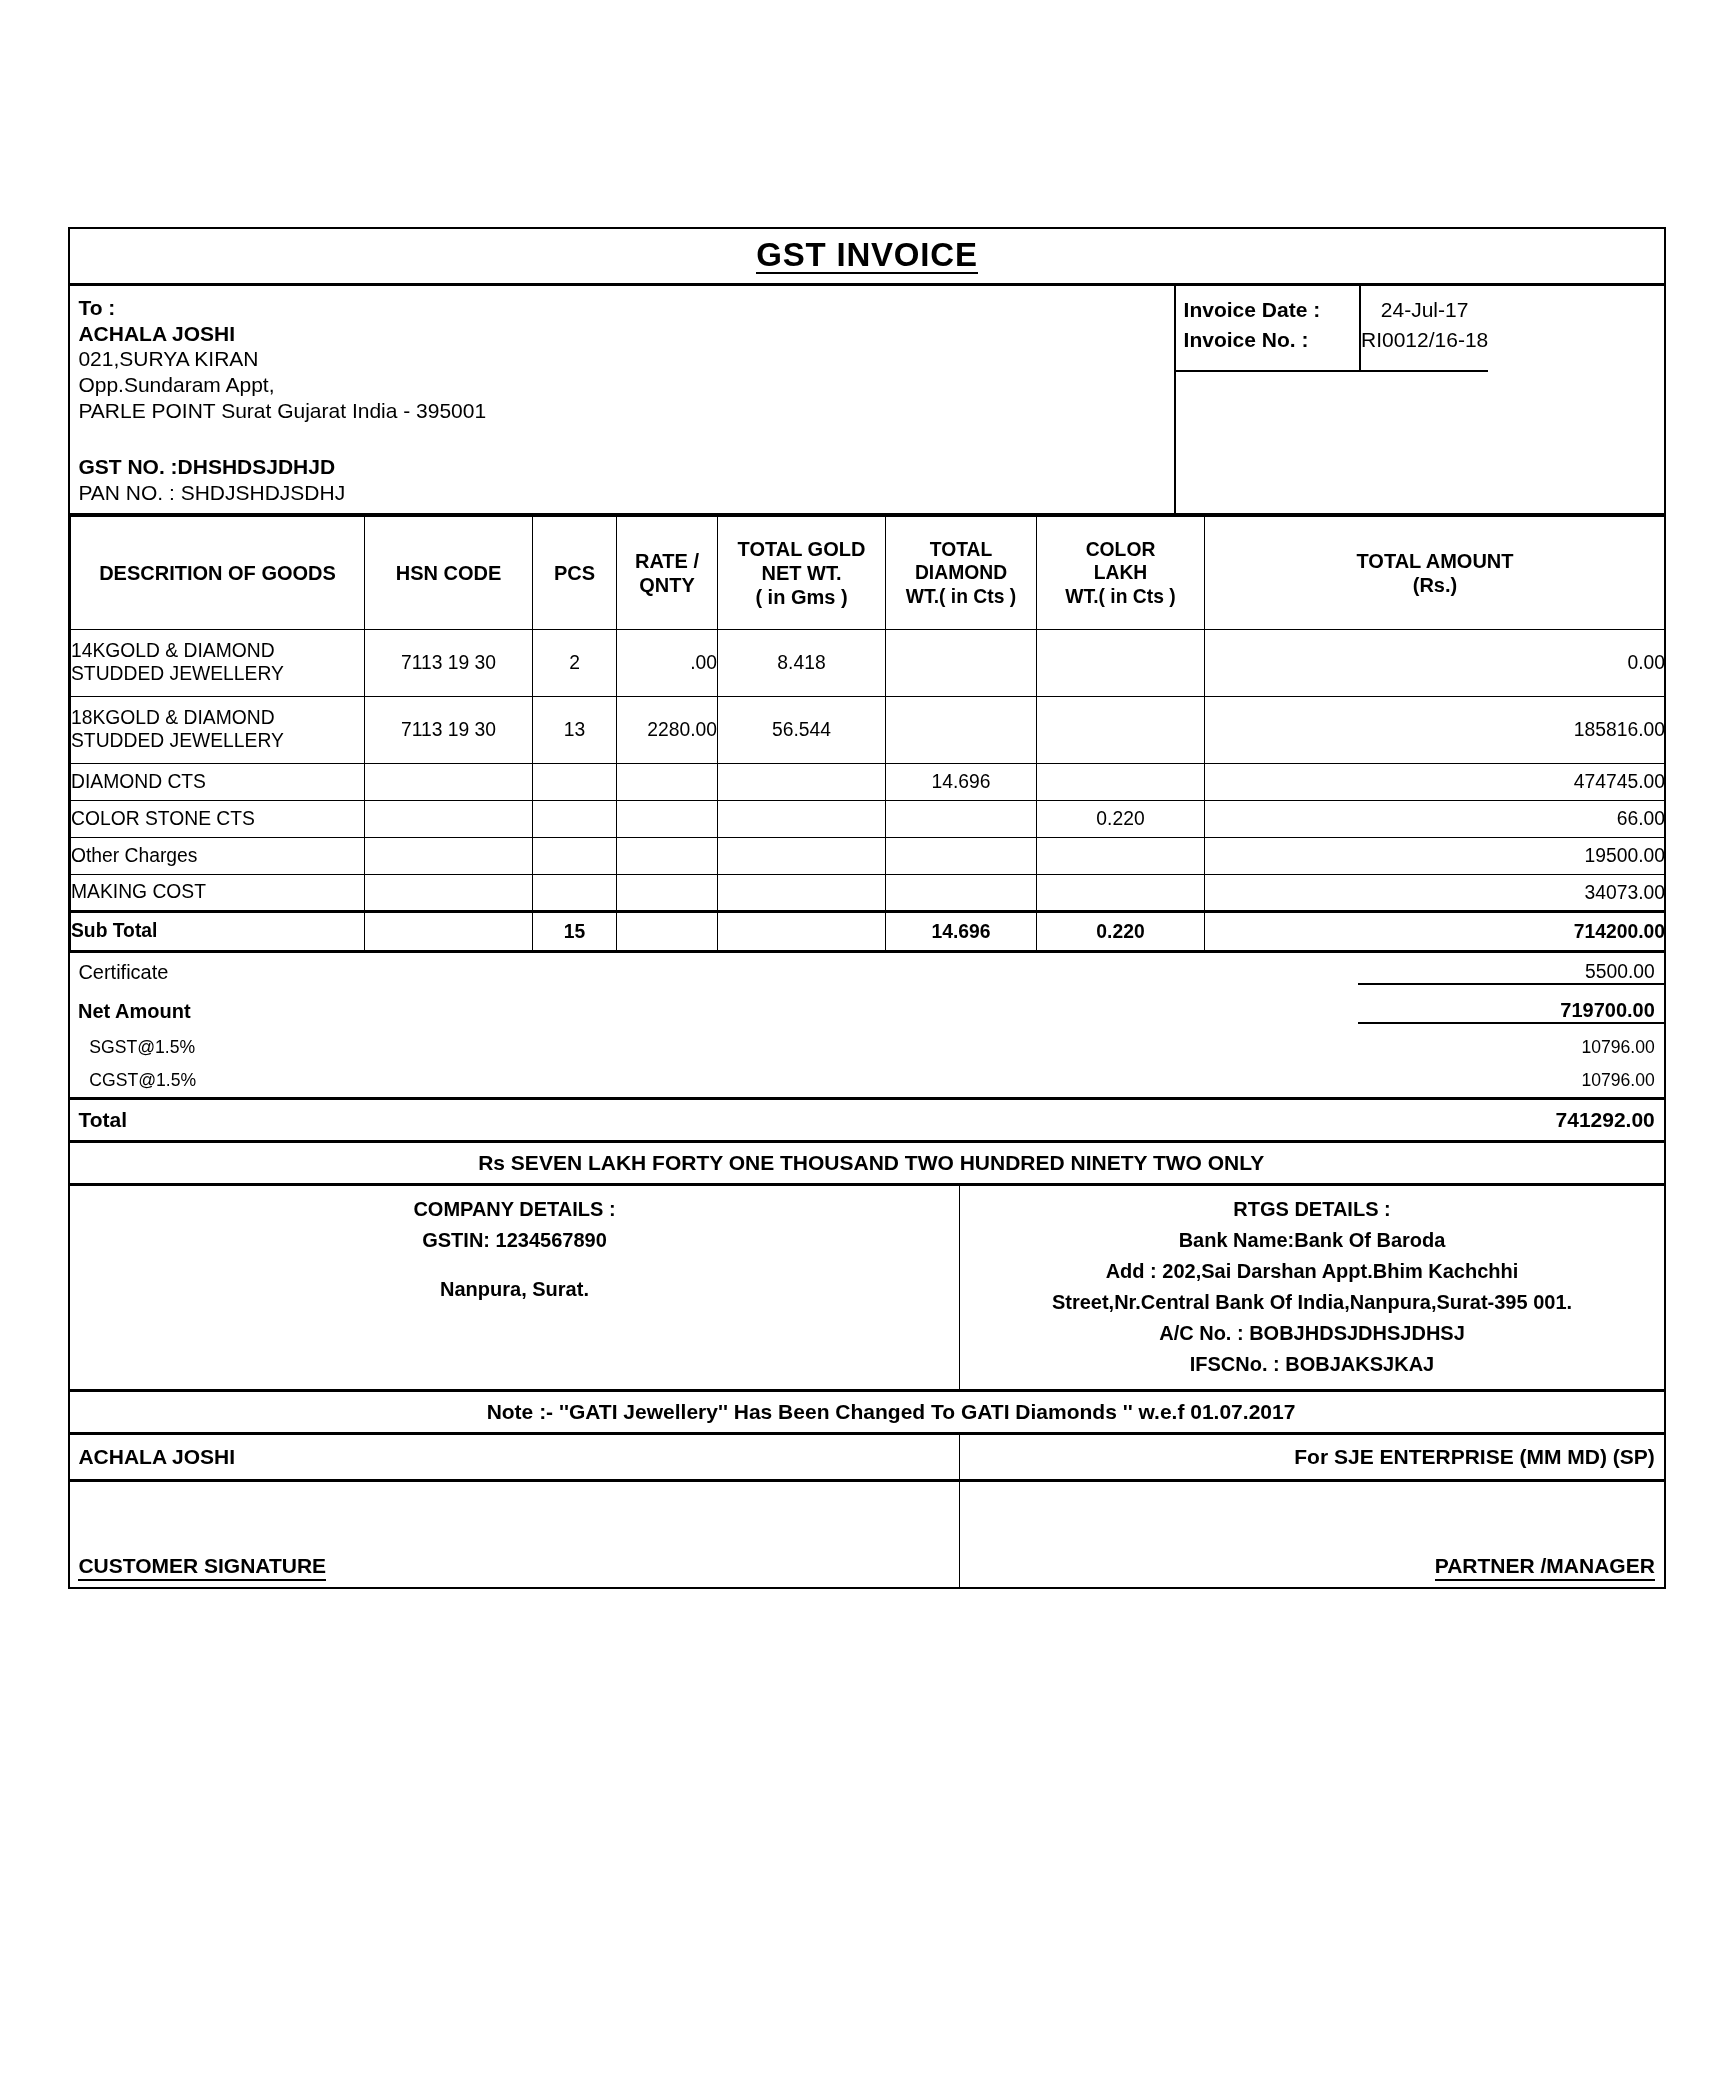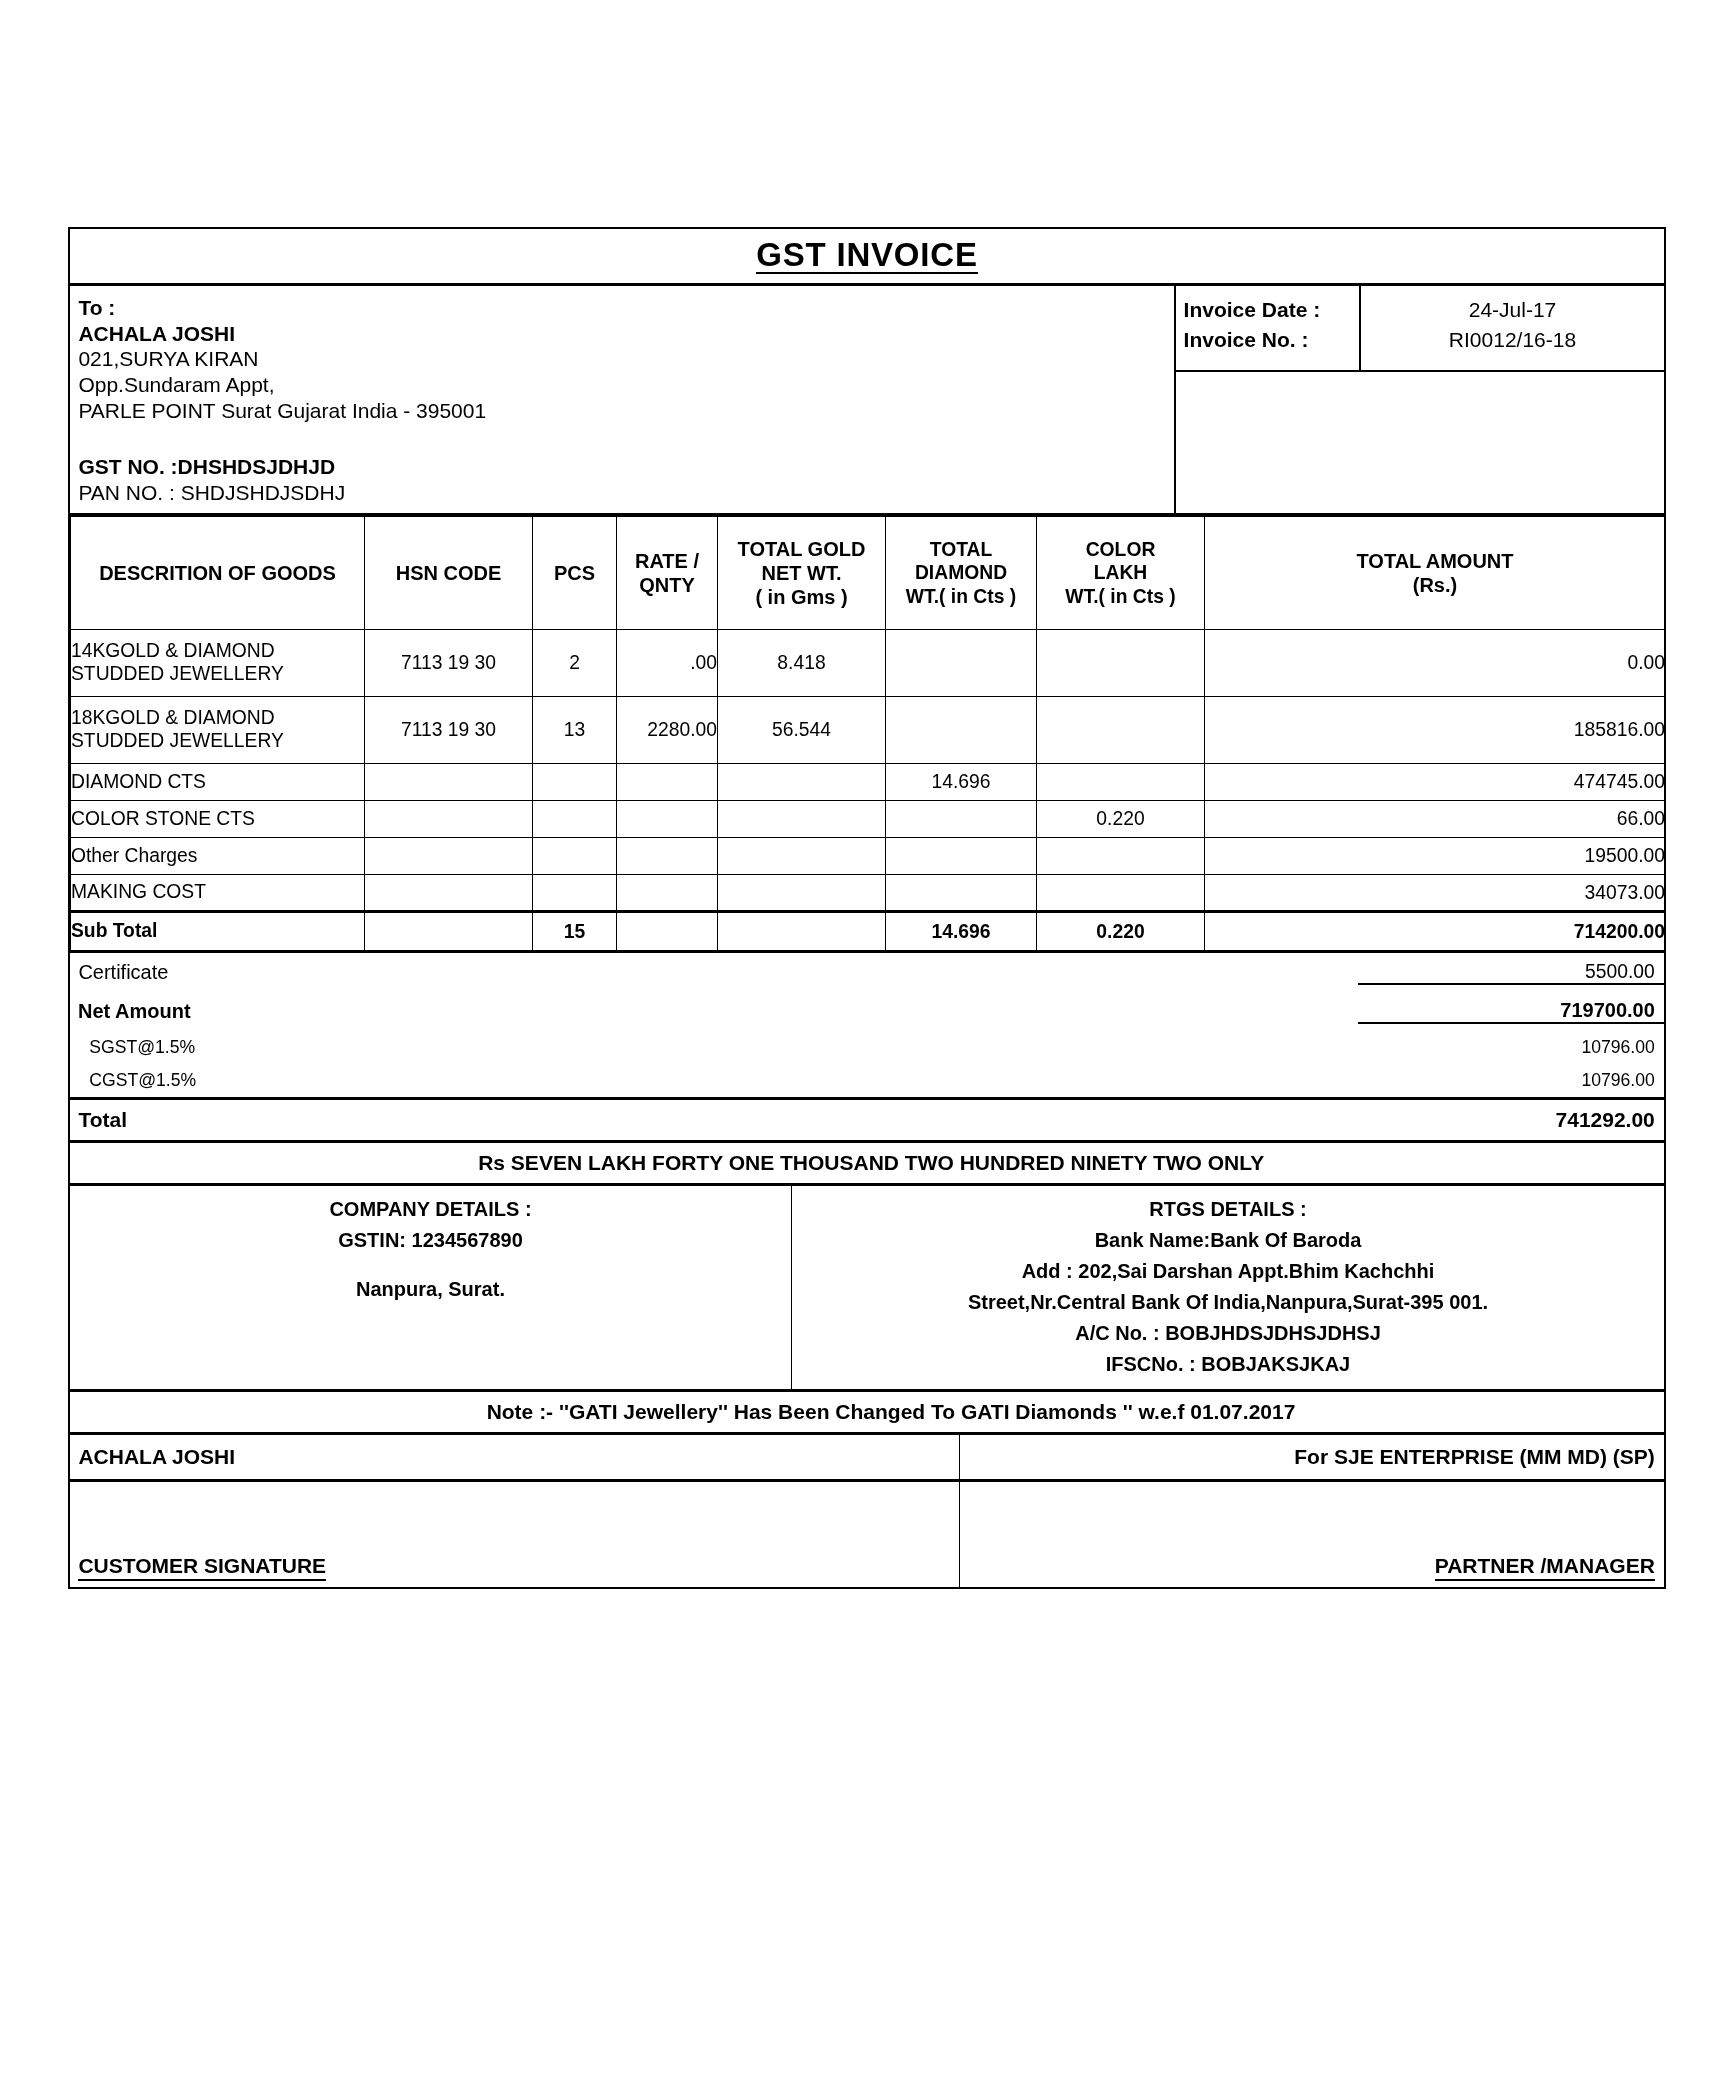--- a/index.html
+++ b/index.html
@@ -67,21 +67,21 @@
     white-space: nowrap;
   }
   .addr-line.b { font-weight: bold; }
   .addr-spacer { height: 31px; }
 
   .meta-col {
     flex: 1;
     border-left: 2.1px solid #000;
     box-sizing: border-box;
     display: flex;
-    flex-direction: column;
+    flex-direction: row;
   }
   .meta-top {
     display: flex;
     border-bottom: 2.1px solid #000;
     height: 84px;
   }
   .meta-labels {
     width: 185px;
     border-right: 2.1px solid #000;
     box-sizing: border-box;
@@ -206,21 +206,21 @@
     padding-left: 8.4px;
     white-space: nowrap;
   }
 
   
   .details-band {
     display: flex;
     border-bottom: 3.4px solid #000;
   }
   .company-col {
-    width: 722px;
+    width: 890px;
     border-right: 1.3px solid #000;
     box-sizing: border-box;
     padding: 7.6px 4.2px 9.2px 4.2px;
     text-align: center;
   }
   .rtgs-col {
     flex: 1;
     box-sizing: border-box;
     padding: 7.6px 4.2px 9.2px 4.2px;
     text-align: center;

